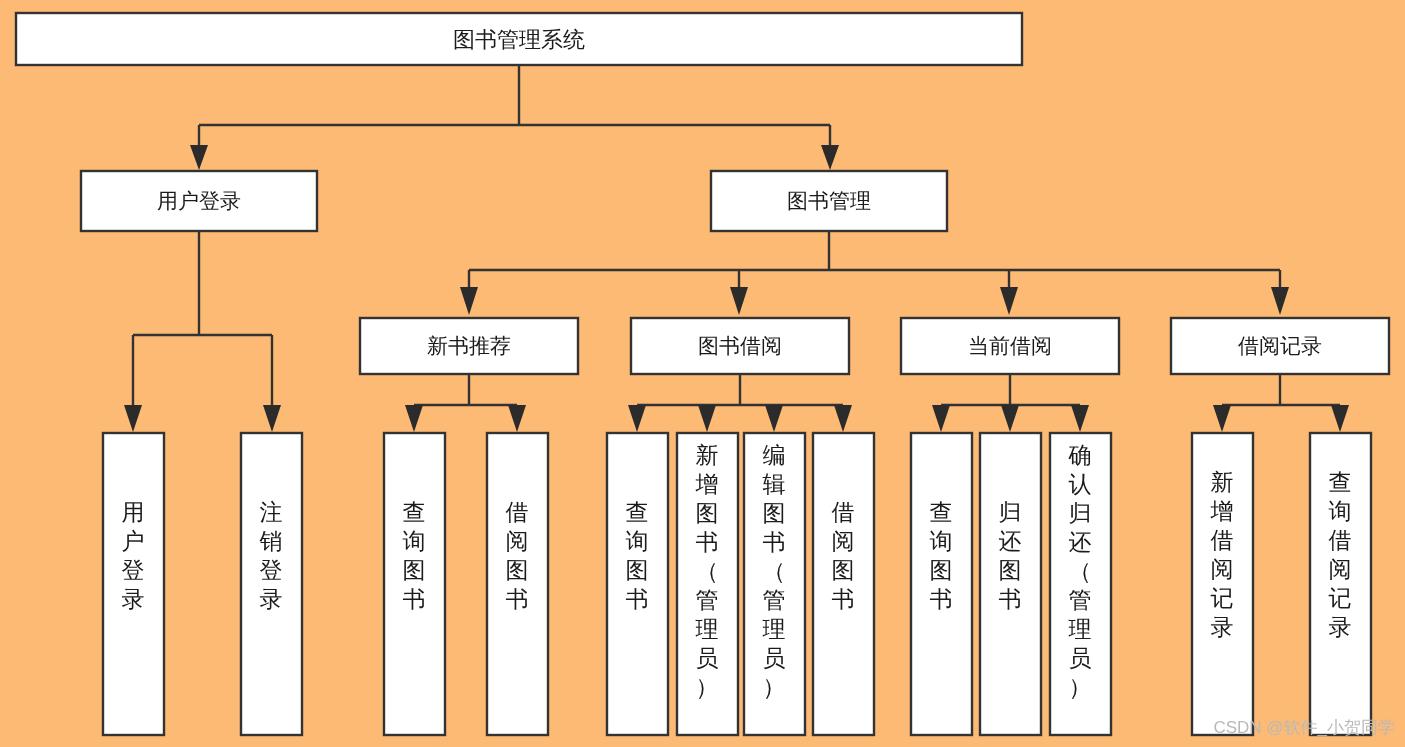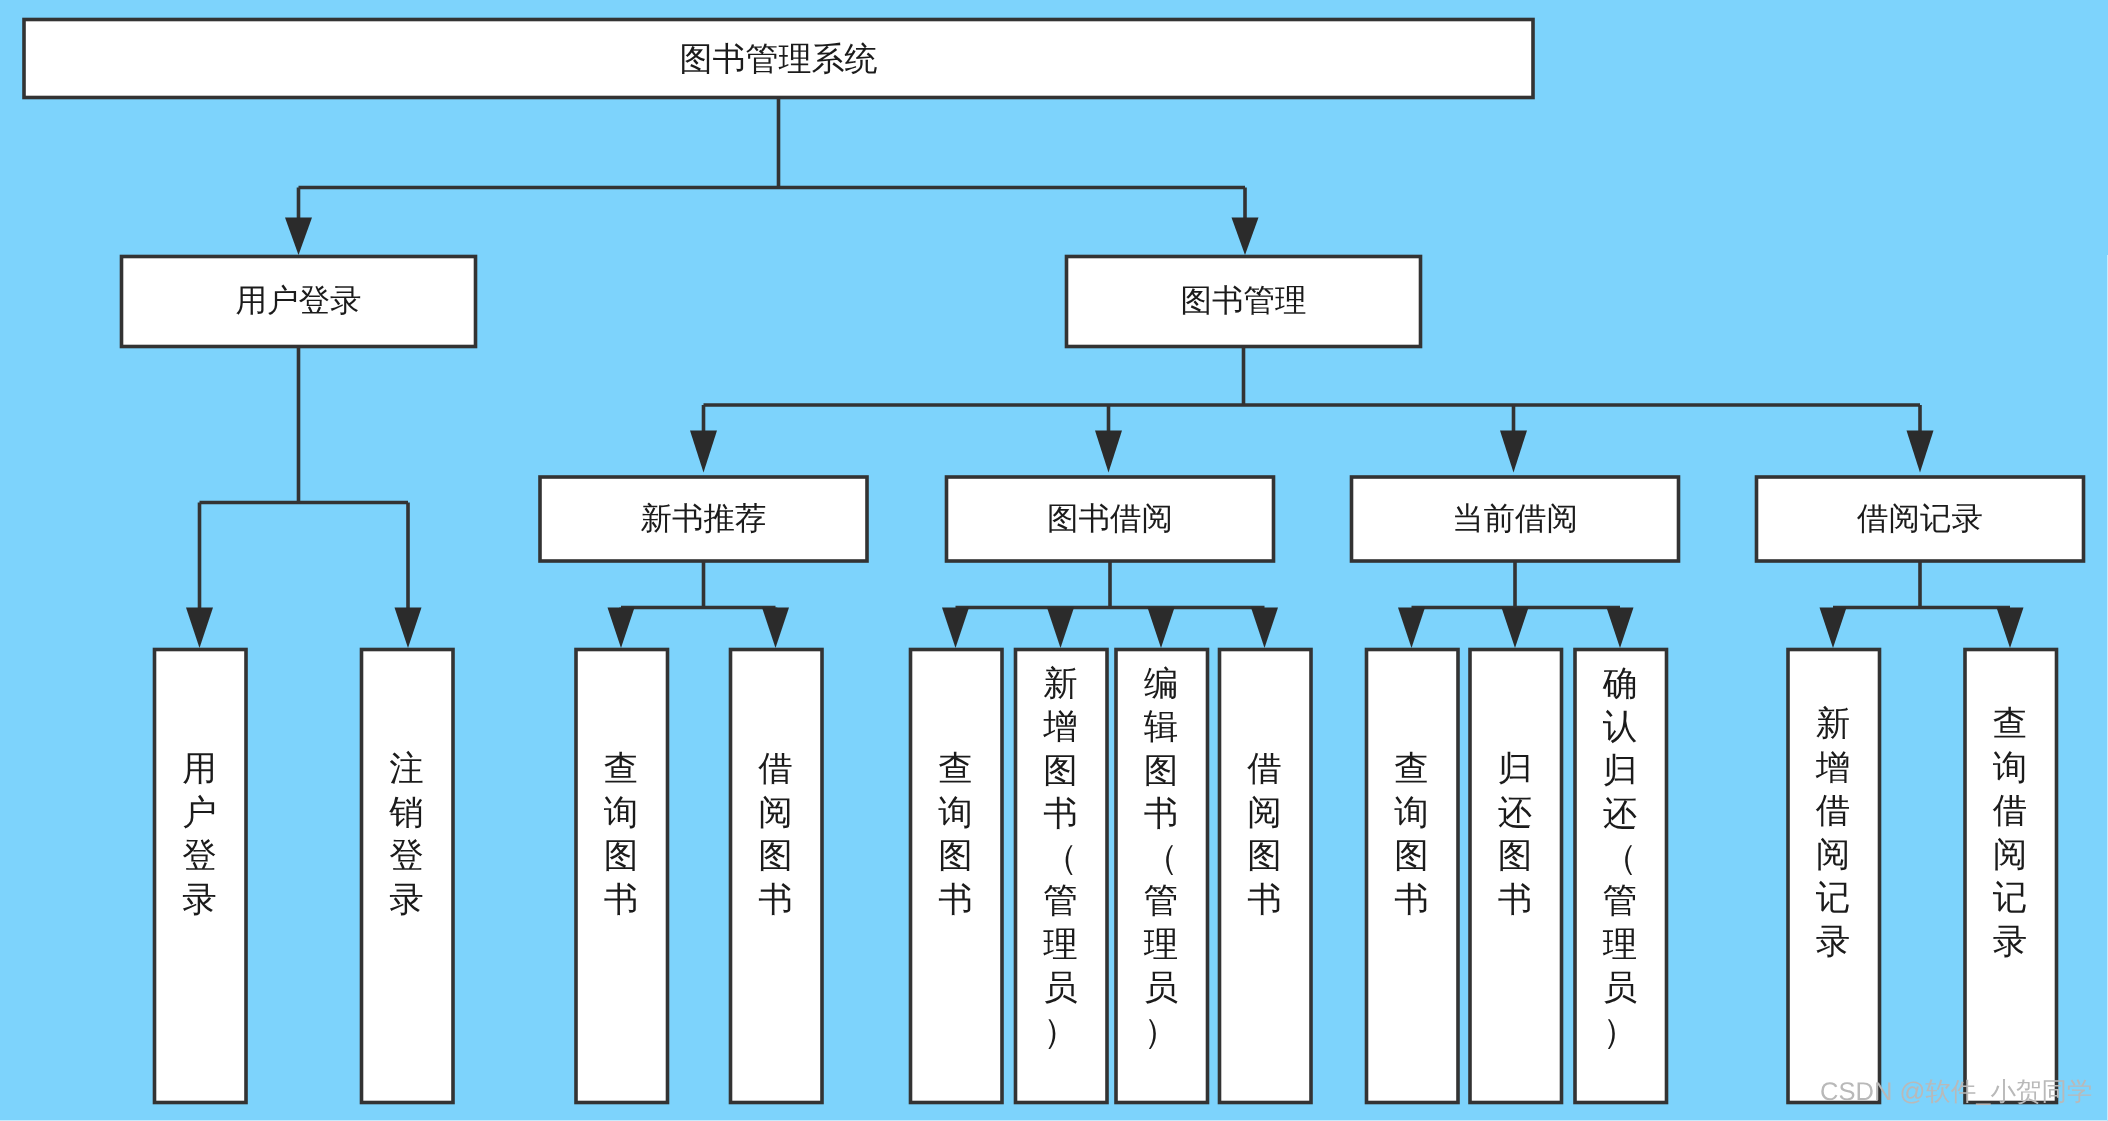--- a/index.html
+++ b/index.html
@@ -8,21 +8,21 @@
     padding: 0;
     background: #ffffff;
   }
   body {
     font-family: "Liberation Sans", "DejaVu Sans", sans-serif;
   }
   #diagram-root {
     position: relative;
     width: 1405px;
     height: 747px;
-    background: #7dd3fc;
+    background: #fdba74;
     overflow: hidden;
   }
   svg#tree-svg {
     position: absolute;
     top: 0;
     left: 0;
     width: 1405px;
     height: 747px;
     display: block;
   }

